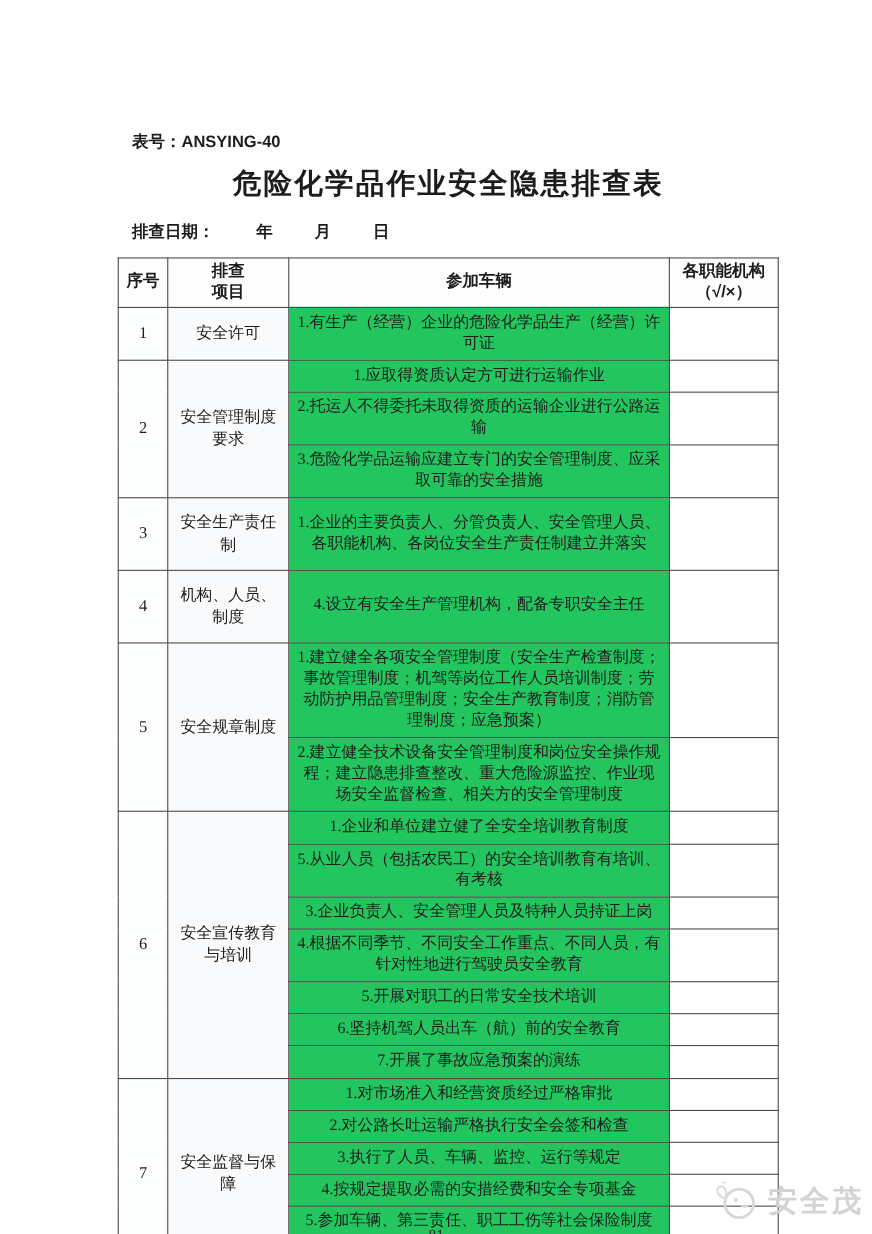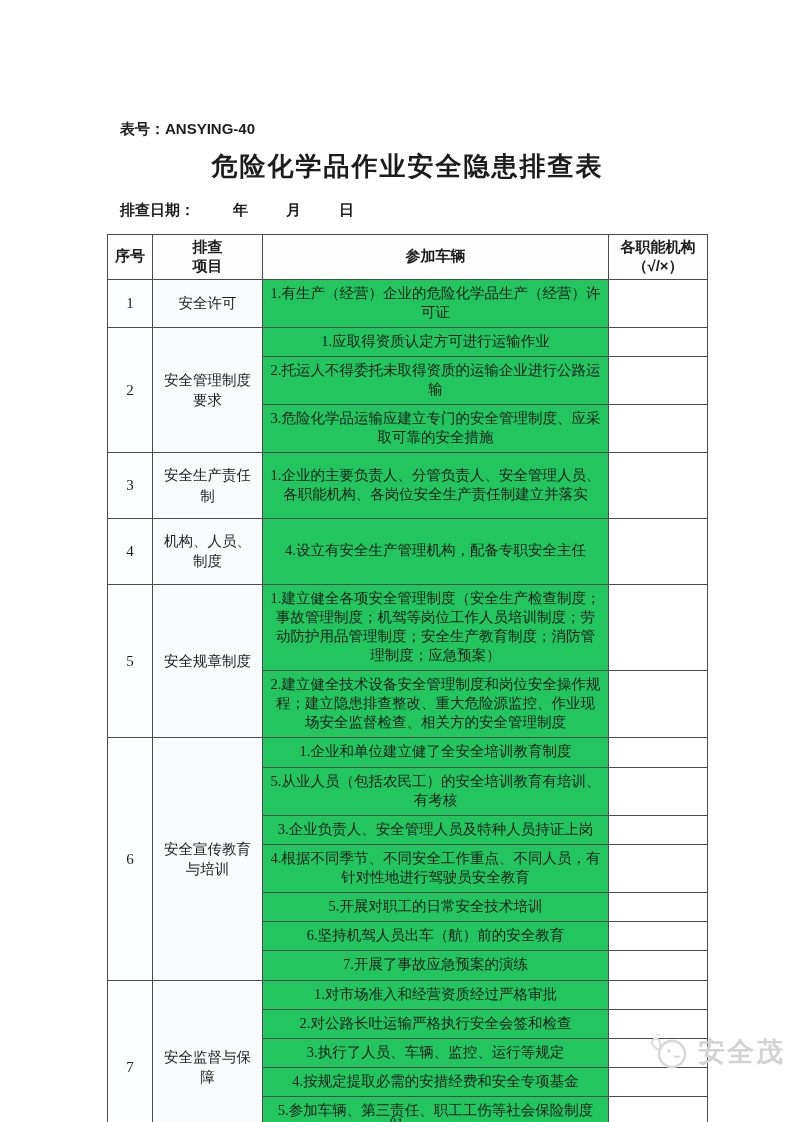--- a/index.html
+++ b/index.html
@@ -76,21 +76,21 @@
 
   .page-number {
     position:absolute;
     top:1116px; left:0; width:793px;
     text-align:center;
     font-size:14px;
     color:#2a2a2a;
   }
   .watermark {
     position:absolute;
-    top:1032px; right:8px;
+    top:1072px; right:8px;
     display:flex; align-items:center;
     color:#d3d3d3;
   }
   .watermark .wm-text {
     font-family:"Liberation Sans", sans-serif;
     font-weight:700; font-size:27px;
     letter-spacing:2px;
     color:#d3d3d3;
   }
   .watermark svg { margin-right:8px; }

